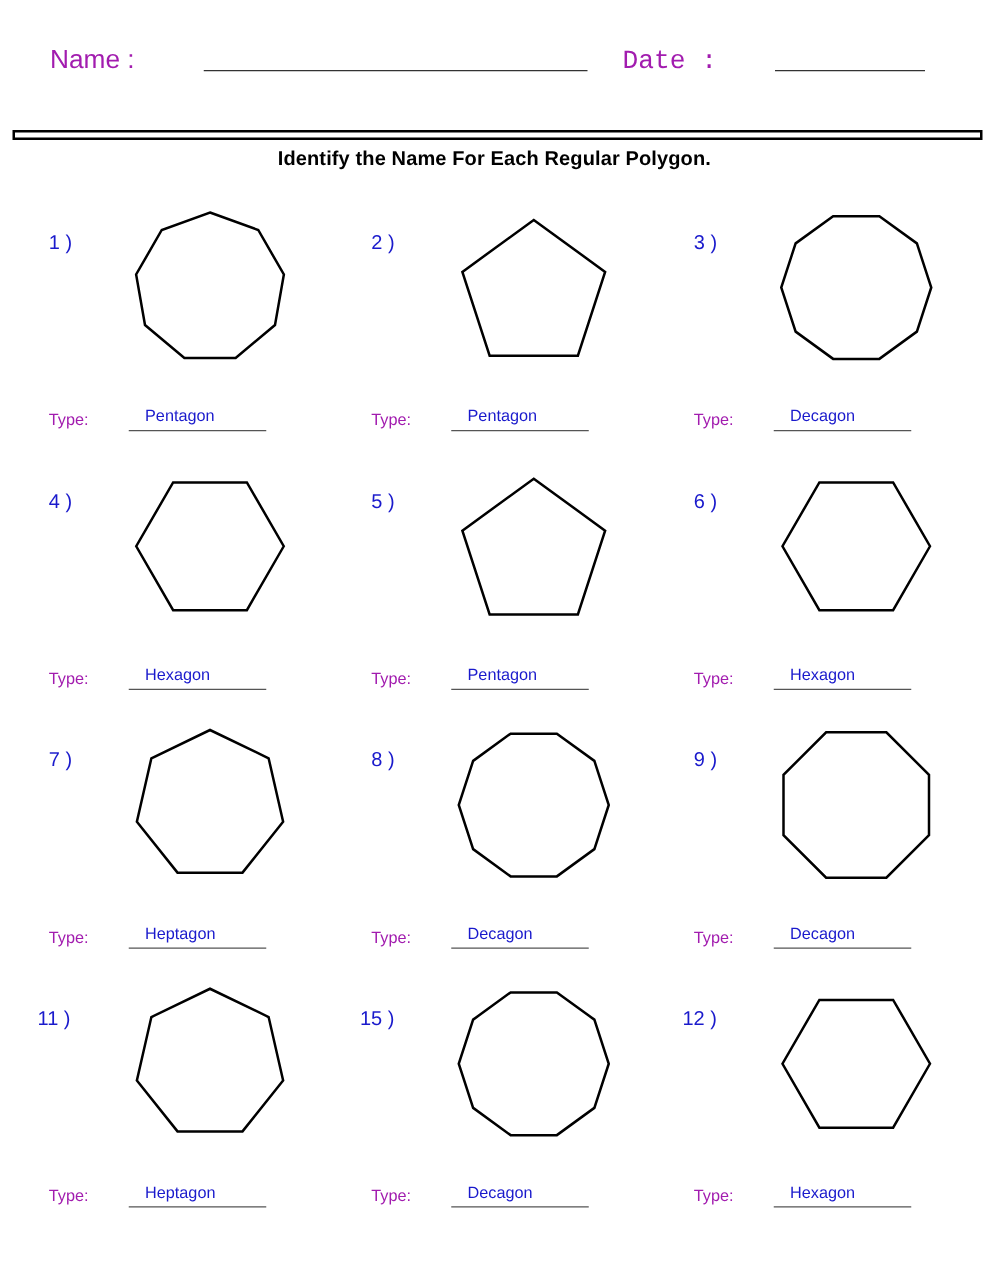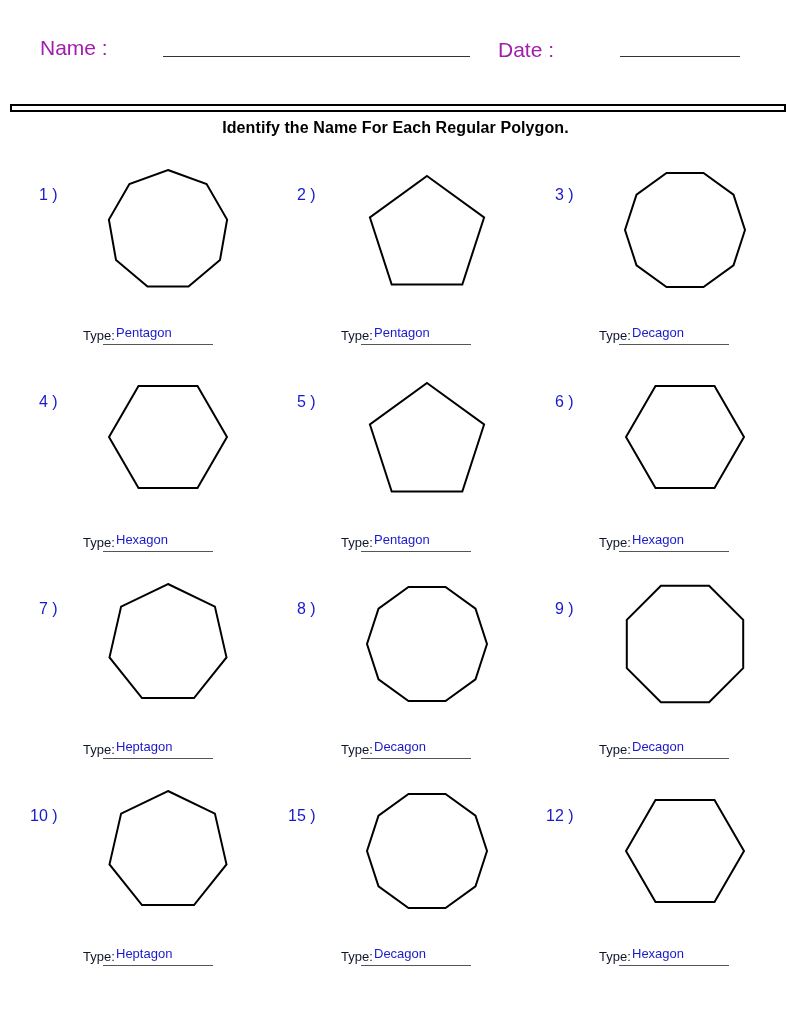--- a/index.html
+++ b/index.html
@@ -7,31 +7,31 @@
          font-family: "Liberation Sans", sans-serif; color: #000; }
   .hdr-label { position: absolute; font-size: 21px; color: #a21caf; }
   .hdr-line { position: absolute; height: 0; border-top: 1.5px solid #333; }
   .divider { position: absolute; left: 10px; top: 104px; width: 772px; height: 4px;
              border: 2px solid #000; background: #fff; }
   .title { position: absolute; top: 119px; left: 0; width: 791px; text-align: center;
            font-size: 16px; font-weight: bold; letter-spacing: 0.1px; }
   .cell { position: absolute; width: 258px; height: 207px; }
   .qnum { position: absolute; top: 18px; font-size: 16px; color: #1a1acc; }
   .shape { position: absolute; left: 0; top: 0; }
-  .type-label { position: absolute; top: 160px; font-size: 13px; color: #0f172a; margin-left: 44px; }
+  .type-label { position: absolute; top: 160px; font-size: 13px; color: #a21caf; }
   .answer-line { position: absolute; top: 176px; width: 110px; border-top: 1px solid #555; }
   .answer { position: absolute; top: 157px; font-size: 13px; color: #1a1acc; }
 </style>
 </head>
 <body>
 
 <div>
   <span class="hdr-label" style="left:40px; top:36px;">Name :</span>
   <div class="hdr-line" style="left:163px; top:56px; width:307px;"></div>
-  <span class="hdr-label" style="left:498px; top:38px;">Date :</span>
+  <span class="hdr-label" style="left:498px; top:38px;font-family:Liberation Mono, monospace;">Date :</span>
   <div class="hdr-line" style="left:620px; top:56px; width:120px;"></div>
 </div>
 
 <div class="divider"></div>
 
 <div class="title">Identify the Name For Each Regular Polygon.</div>
 
 <div id="grid">
     <div class="cell" style="left: 0px; top: 168px;">
       <span class="qnum" style="left: 39px;">1 )</span>
@@ -108,21 +108,21 @@
     <div class="cell" style="left: 516px; top: 582px;">
       <span class="qnum" style="left: 39px;">9 )</span>
       <svg width="258" height="150" class="shape">
         <polygon points="227.2,86.1 193.1,120.2 144.9,120.2 110.8,86.1 110.8,37.9 144.9,3.8 193.1,3.8 227.2,37.9" fill="none" stroke="#000" stroke-width="2" stroke-linejoin="miter"></polygon>
       </svg>
       <span class="type-label" style="left: 39px;">Type:</span>
       <div class="answer-line" style="left: 103px;"></div>
       <span class="answer" style="left: 116px;">Decagon</span>
     </div>
     <div class="cell" style="left: 0px; top: 789px;">
-      <span class="qnum" style="left: 30px;">10 )</span>
+      <span class="qnum" style="left: 30px;">11 )</span>
       <svg width="258" height="150" class="shape">
         <polygon points="168.0,2.0 214.9,24.6 226.5,75.4 194.0,116.1 142.0,116.1 109.5,75.4 121.1,24.6" fill="none" stroke="#000" stroke-width="2" stroke-linejoin="miter"></polygon>
       </svg>
       <span class="type-label" style="left: 39px;">Type:</span>
       <div class="answer-line" style="left: 103px;"></div>
       <span class="answer" style="left: 116px;">Heptagon</span>
     </div>
     <div class="cell" style="left: 258px; top: 789px;">
       <span class="qnum" style="left: 30px;">15 )</span>
       <svg width="258" height="150" class="shape">

